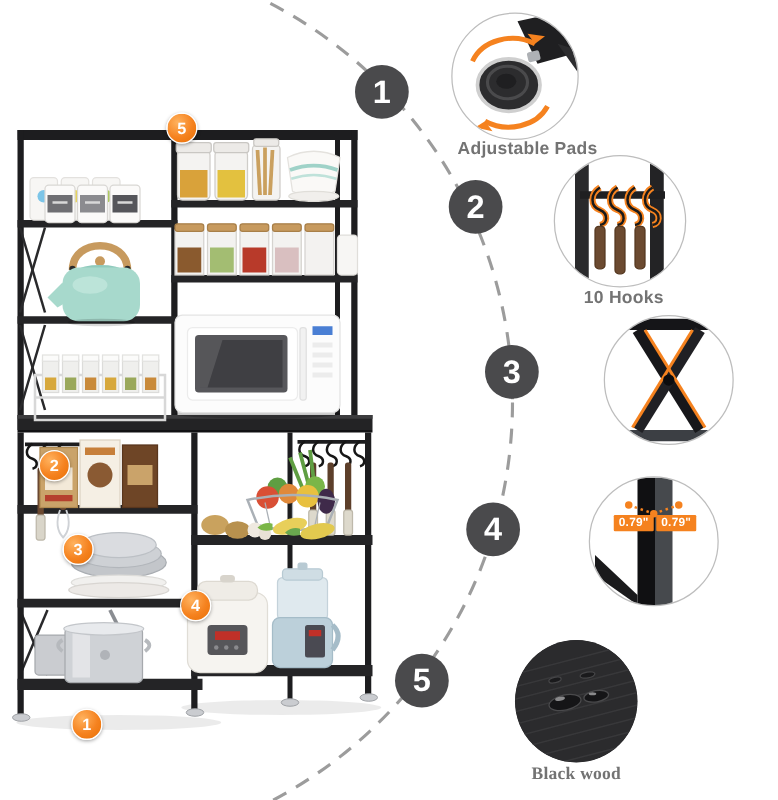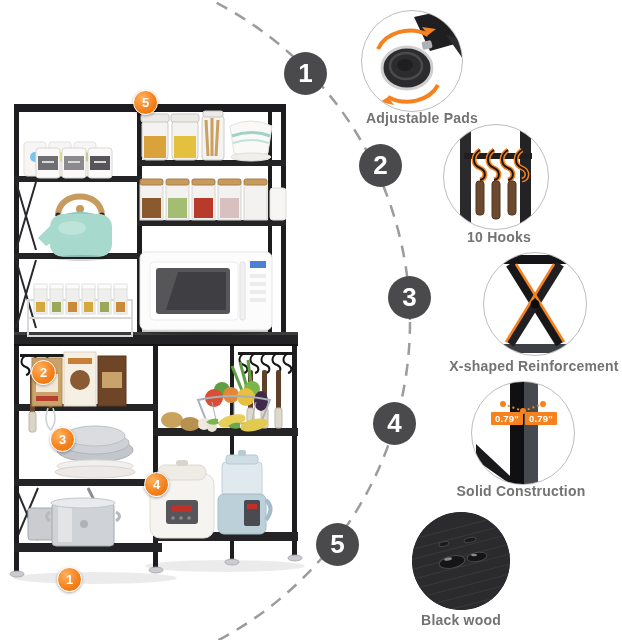--- a/index.html
+++ b/index.html
@@ -441,23 +441,21 @@
     </div>
   <div class="step-badge" style="left:373px;top:402px;">
       <span>4</span>
     </div>
   <div class="step-badge" style="left:316px;top:523px;">
       <span>5</span>
     </div>
 
   <div class="feature-label" style="left:422px;top:110px;">Adjustable Pads</div>
   <div class="feature-label" style="left:499px;top:229px;">10 Hooks</div>
-  <div class="feature-label" style="left:534px;top:358px;">X-shaped Reinforcement</div>
-  <div class="feature-label" style="left:521px;top:483px;">Solid Construction</div>
-  <div class="feature-label" style="left:461px;top:612px;">Black wood</div>
+  <div class="feature-label" style="left:461px;top:612px;font-family:Liberation Serif, serif;">Black wood</div>
 
   <div class="callout-badge" style="left:57px;top:567px;">
       <span>1</span>
     </div>
   <div class="callout-badge" style="left:31px;top:360px;">
       <span>2</span>
     </div>
   <div class="callout-badge" style="left:50px;top:427px;">
       <span>3</span>
     </div>

